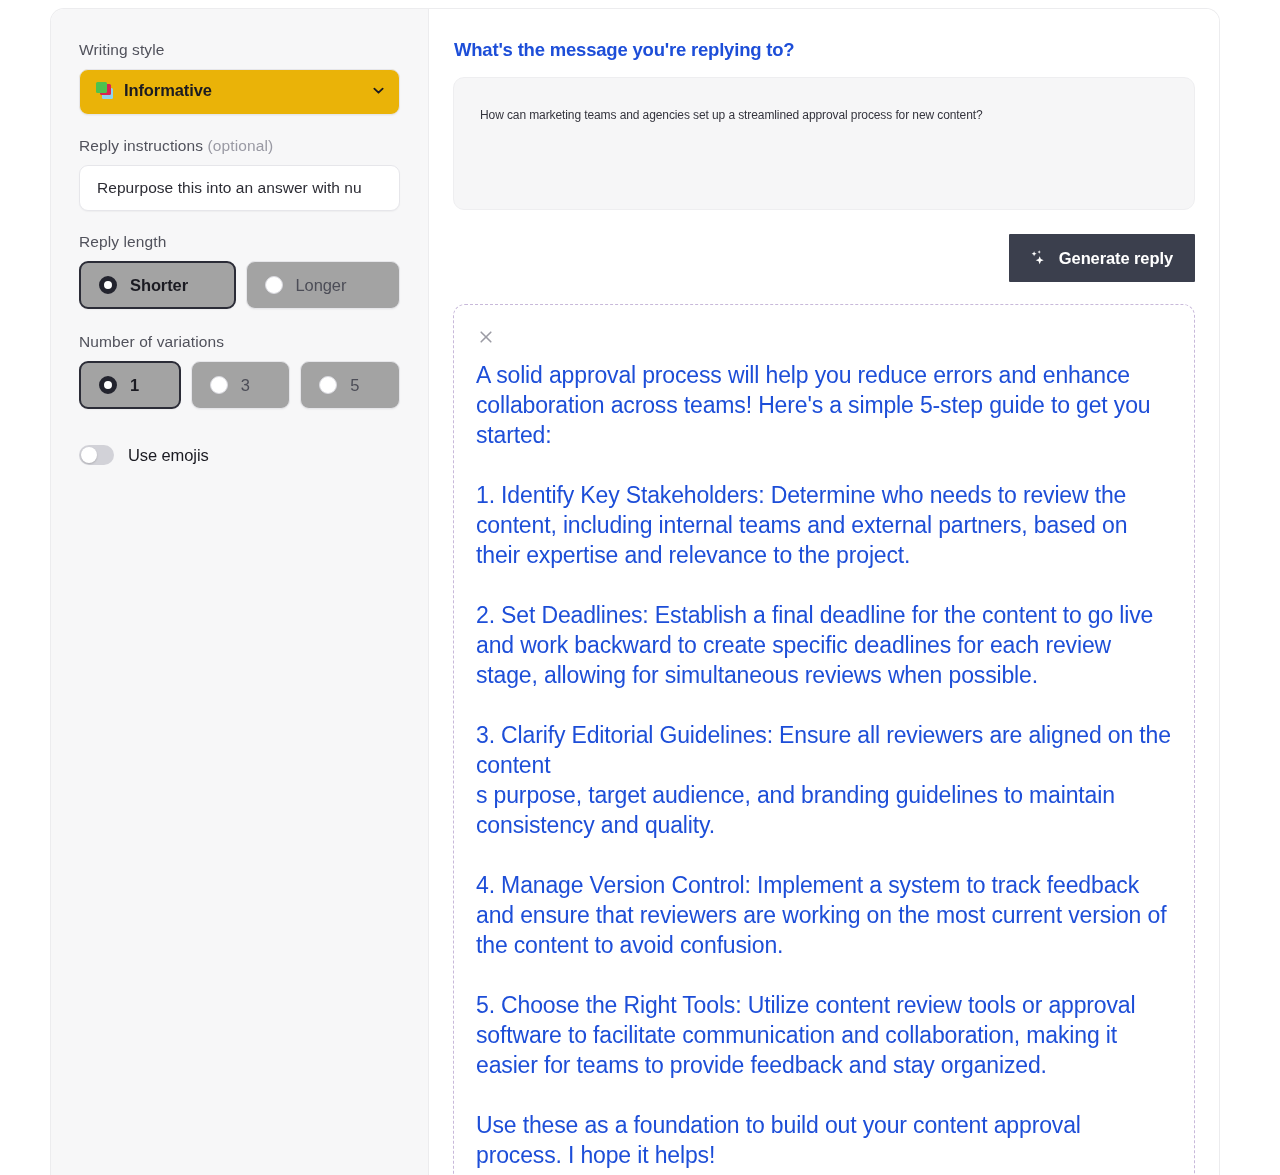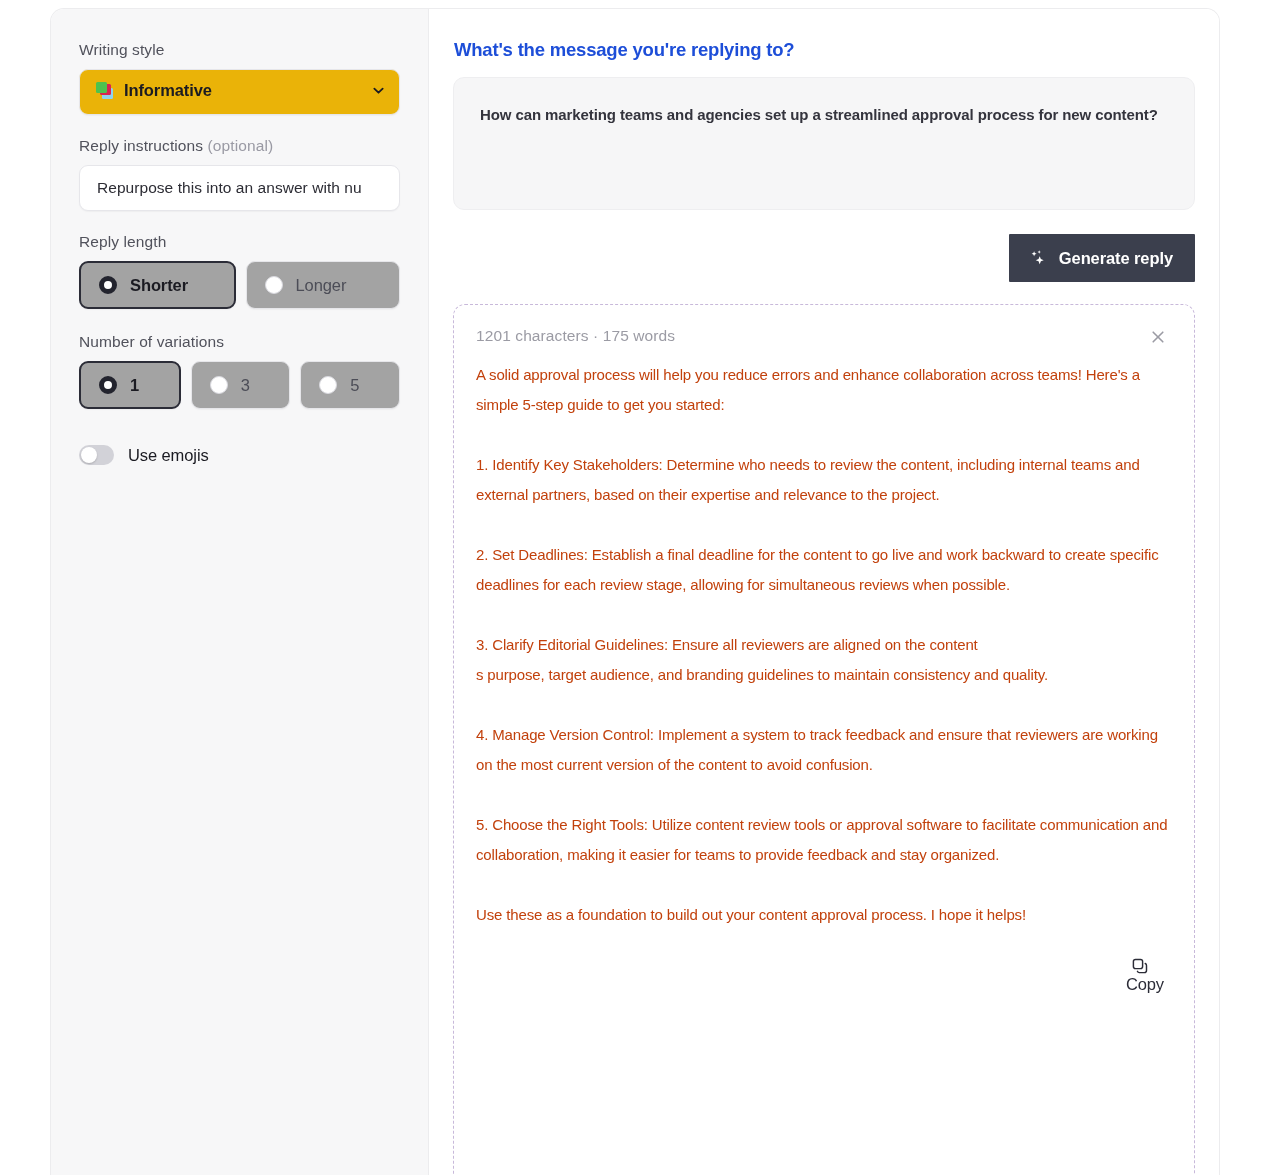--- a/index.html
+++ b/index.html
@@ -185,25 +185,24 @@
   }
 
   .msg-box {
     background: #f6f6f7;
     border: 1px solid #eeeef0;
     border-radius: 11px;
     padding: 22px 26px;
     height: 133px;
   }
   .msg-text {
-    font-size: 15px;
+    font-size: 12px;
     line-height: 30px;
     color: #34343d;
     letter-spacing: -0.1px;
-    font-weight: bold;
   }
 
   .gen-row {
     display: flex;
     justify-content: flex-end;
     margin-top: 24px;
   }
   .gen-btn {
     height: 48px;
     background: #3b3f4d;
@@ -240,23 +239,23 @@
     letter-spacing: 0.1px;
   }
   .close-btn {
     width: 20px; height: 20px;
     flex: 0 0 20px;
     cursor: pointer;
     margin-right: 4px;
   }
 
   .body-text {
-    font-size: 15px;
+    font-size: 23px;
     line-height: 30px;
-    color: #c2410c;
+    color: #1d4ed8;
     letter-spacing: -0.15px;
     white-space: pre-wrap;
   }
 
   .copy-row {
     display: flex;
     justify-content: flex-end;
     margin-top: 27px;
     padding-right: 8px;
   }
@@ -372,21 +371,20 @@
             <path d="M6.1 3.2 L6.82 5.0 L8.62 5.72 L6.82 6.44 L6.1 8.24 L5.38 6.44 L3.58 5.72 L5.38 5.0 Z" fill="#ffffff"></path>
             <path d="M11.2 2.3 L11.68 3.5 L12.88 3.98 L11.68 4.46 L11.2 5.66 L10.72 4.46 L9.52 3.98 L10.72 3.5 Z" fill="#ffffff"></path>
           </svg>
         </span>
         <span class="txt">Generate reply</span>
       </div>
     </div>
 
     <div class="result">
       <div class="result-head">
-        <div class="meta">1201 characters · 175 words</div>
         <div class="close-btn">
           <svg viewBox="0 0 20 20" width="20" height="20">
             <path d="M5.2 5.2 L14.8 14.8 M14.8 5.2 L5.2 14.8" fill="none" stroke="#9b9ba4" stroke-width="1.6" stroke-linecap="round"></path>
           </svg>
         </div>
       </div>
 
       <div class="body-text">A solid approval process will help you reduce errors and enhance collaboration across teams! Here's a simple 5-step guide to get you started:
 
 1. Identify Key Stakeholders: Determine who needs to review the content, including internal teams and external partners, based on their expertise and relevance to the project.

